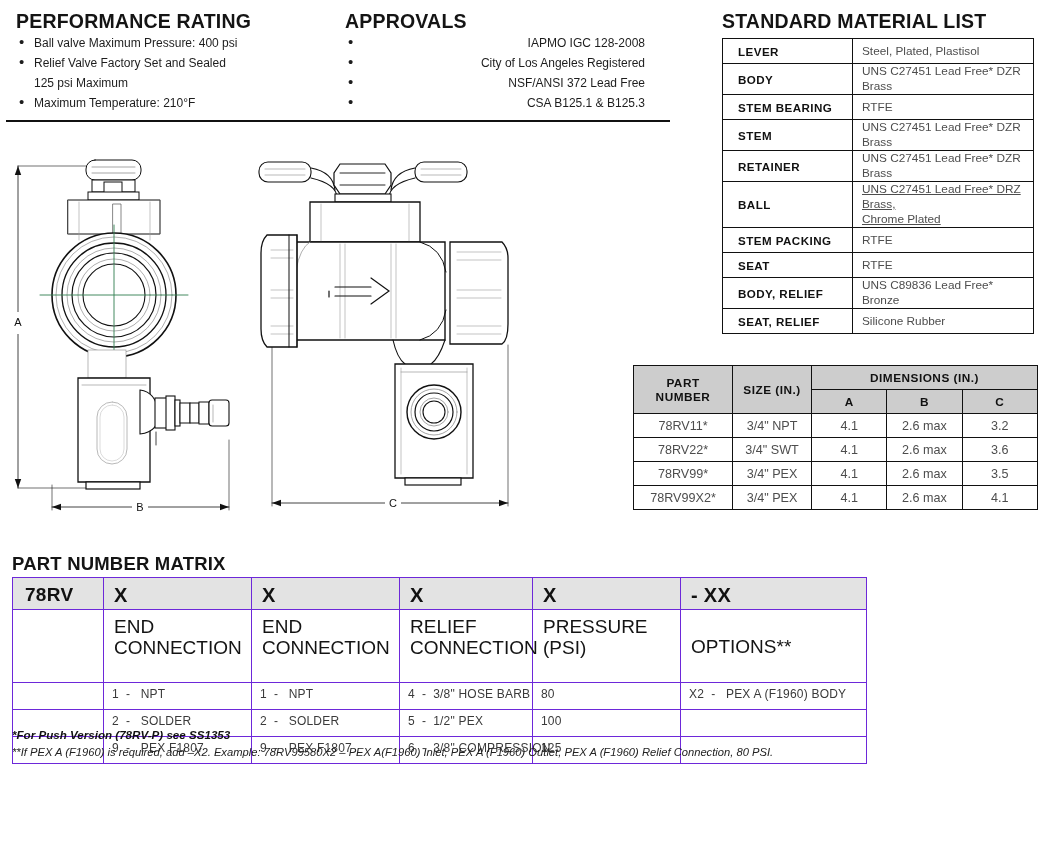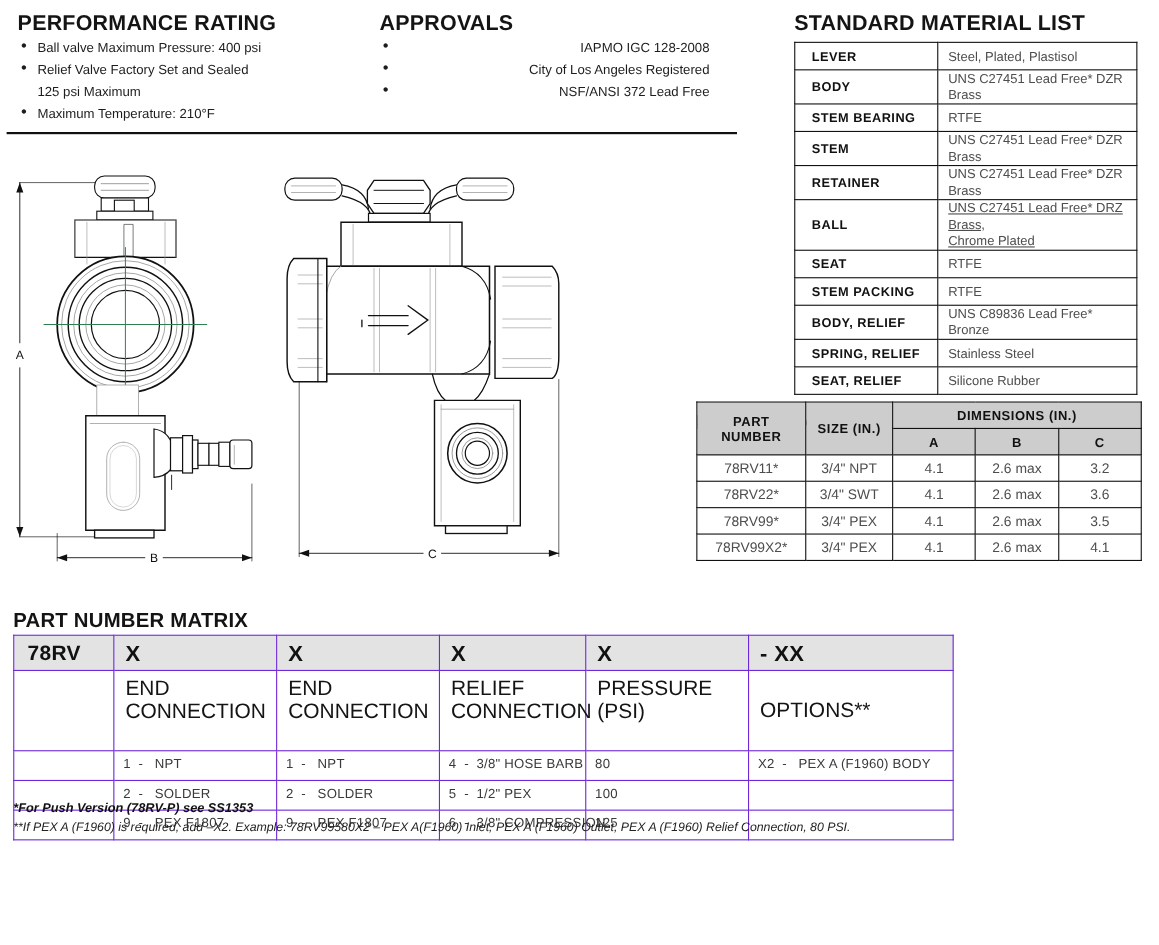--- a/index.html
+++ b/index.html
@@ -171,20 +171,21 @@
   <li>Relief Valve Factory Set and Sealed
 125 psi Maximum</li>
   <li>Maximum Temperature: 210°F</li>
 </ul>
 
 <div class="abs sec-head" style="left:345px; top:10px;">APPROVALS</div>
 <ul class="abs bullets" style="left:345px; top:33px; width:300px;text-align:right;">
   <li>IAPMO IGC 128-2008</li>
   <li>City of Los Angeles Registered</li>
   <li>NSF/ANSI 372 Lead Free</li>
+  <li>CSA B125.1 &amp; B125.3</li>
 </ul>
 
 <div class="abs rule" style="left:6px; top:120px; width:664px;"></div>
 
 <div class="abs" style="left:0px; top:140px; width:260px; height:380px;">
 <svg width="260" height="380" viewBox="0 0 260 380" fill="none" stroke="#111" stroke-width="1" stroke-linecap="round">
 
   <g stroke="#111" stroke-width="0.8">
     <line x1="18" y1="26" x2="18" y2="348"></line>
     <path d="M18 26 l-3.2 9 h6.4 z" fill="#111" stroke="none"></path>
@@ -362,34 +363,30 @@
   <tr>
     <td class="k">RETAINER</td>
     <td class="v">UNS C27451 Lead Free* DZR Brass</td>
   </tr>
   <tr class="tall">
     <td class="k">BALL</td>
     <td class="v" style="white-space:pre-line;text-decoration:underline;">UNS C27451 Lead Free* DRZ Brass,
 Chrome Plated</td>
   </tr>
   <tr>
+    <td class="k">STEM PACKING</td>
+    <td class="v">RTFE</td>
+  </tr>
+  <tr>
     <td class="k">SEAT</td>
     <td class="v">RTFE</td>
   </tr>
   <tr>
-    <td class="k">STEM PACKING</td>
-    <td class="v">RTFE</td>
-  </tr>
-  <tr>
     <td class="k">BODY, RELIEF</td>
     <td class="v">UNS C89836 Lead Free* Bronze</td>
-  </tr>
-  <tr>
-    <td class="k">SPRING, RELIEF</td>
-    <td class="v">Stainless Steel</td>
   </tr>
   <tr>
     <td class="k">SEAT, RELIEF</td>
     <td class="v">Silicone Rubber</td>
   </tr>
 </tbody>
     </table>
 </div>
 
 <div class="abs sec-head small" style="left:633px; top:340px;margin-top:33px;">DIMENSIONS</div>

